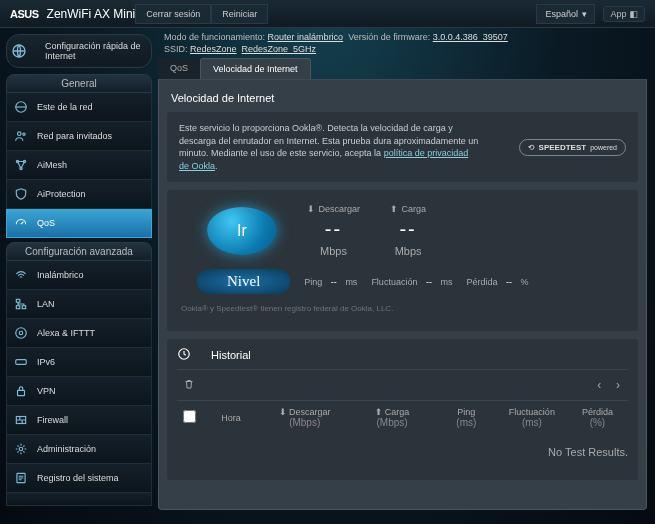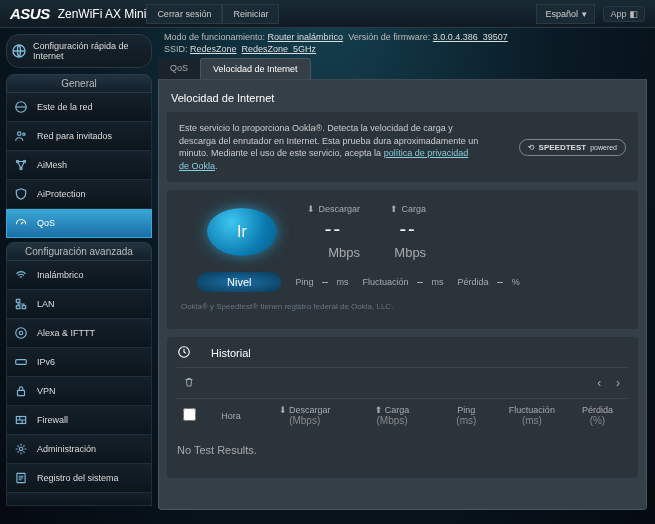--- a/index.html
+++ b/index.html
@@ -15,38 +15,38 @@
   }
   .header {
     display: flex;
     align-items: center;
     height: 28px;
     padding: 0 10px;
     background: linear-gradient(to bottom, #1a2a35, #0f1a22);
     border-bottom: 1px solid #2a3a45;
   }
   .brand { display: flex; align-items: center; gap: 8px; }
-  .asus-logo { font-weight: bold; color: #fff; font-size: 15px; font-style: italic; letter-spacing: -0.5px;}
+  .asus-logo { font-weight: bold; color: #fff; font-size: 11px; letter-spacing: -0.5px;}
   .model { color: #fff; font-size: 12px; }
   .hdr-btn { margin-left: 0; background: #1a2a35; color: #ccc; padding: 4px 10px; font-size: 9px; border: 1px solid #2a3a45; cursor: pointer; }
   .hdr-right { margin-left: auto; display: flex; align-items: center; gap: 8px; }
   .lang { background: #1a2a35; color: #ccc; padding: 4px 8px; font-size: 9px; border: 1px solid #2a3a45; display:flex; align-items:center; gap:4px;}
   .container {
     display: flex;
     height: calc(100% - 28px);
   }
   .sidebar {
     width: 158px;
     padding: 6px;
     flex-shrink: 0;
   }
   .quickcfg {
     display: flex;
     align-items: center;
-    gap: 6px;
+    gap: 18px;
     padding: 6px 4px;
     color: #ddd;
     font-size: 9px;
     border: 1px solid #2a3a45;
     border-radius: 13px;
     background: linear-gradient(to bottom, #18242e, #0f1a22);
     margin-bottom: 6px;
   }
   .sec-hdr {
     text-align: center;
@@ -164,33 +164,34 @@
     border-radius: 50% 50% 50% 50% / 48% 48% 52% 52%;
     display:flex; align-items:center; justify-content:center;
     color:#fff; font-size:16px;
     box-shadow: 0 0 14px rgba(45,180,230,0.6);
     cursor:pointer;
     flex-shrink:0;
   }
   .metric { text-align:center; color:#ddd; }
   .metric .mh { font-size: 9px; color:#aaa; display:flex; align-items:center; gap:4px; justify-content:center;}
   .metric .mv { font-size: 20px; color:#fff; letter-spacing:2px; margin:4px 0;}
-  .metric .mu { font-size: 13px; color:#aaa;text-align:right; }
+  .metric .mu { font-size: 11px; color:#aaa; }
   .level-row {
     display:flex; align-items:center; gap:14px;
     margin-top: 12px;
     padding: 0 20px;
   }
   .level-pill {
     background: radial-gradient(ellipse at center, #1b6fa7, #0a3a58);
     border-radius: 12px;
     padding: 4px 30px;
-    font-size: 11px;
+    font-size: 15px;
     color:#fff;
     cursor:pointer;
+    font-family:Liberation Serif, serif;
   }
   .mini-metric { font-size:9px; color:#aaa; display:flex; align-items:center; gap:3px;}
   .mini-metric .v { color:#fff; }
   .credits { font-size:8px; color:#6a747c; margin-top:10px; padding-left:4px;}
   .history {
     background: #2b343b;
     border-radius: 3px;
     margin-top: 8px;
     padding: 8px 10px 10px 10px;
   }
@@ -199,21 +200,21 @@
   .chev { color:#9aa; padding:2px 6px; cursor:pointer; font-size:12px;}
   .hist-cols {
     display:grid;
     grid-template-columns: 24px 60px 1fr 1fr 0.7fr 0.8fr 0.7fr;
     font-size:9px; color:#aaa;
     padding: 6px 0;
     align-items:center;
     text-align:center;
   }
   .hist-cols .sub{ font-size:10px; display:block; color:#888;}
-  .no-res { text-align:left; font-size:11px; color:#aaa; padding:12px 0;}
+  .no-res { text-align:right; font-size:11px; color:#aaa; padding:12px 0;}
   .trash { color:#9aa; cursor:pointer; padding:2px 4px;}
   .app-pill { background:#1a2a35; border:1px solid #2a3a45; border-radius:3px; padding:2px 6px; font-size:9px; color:#bbb; display:flex;align-items:center;gap:3px;}
 </style>
 </head>
 <body>
 
 <div class="header">
   <div class="brand">
     <span class="asus-logo">ASUS</span>
     <span class="model">ZenWiFi AX Mini</span>

